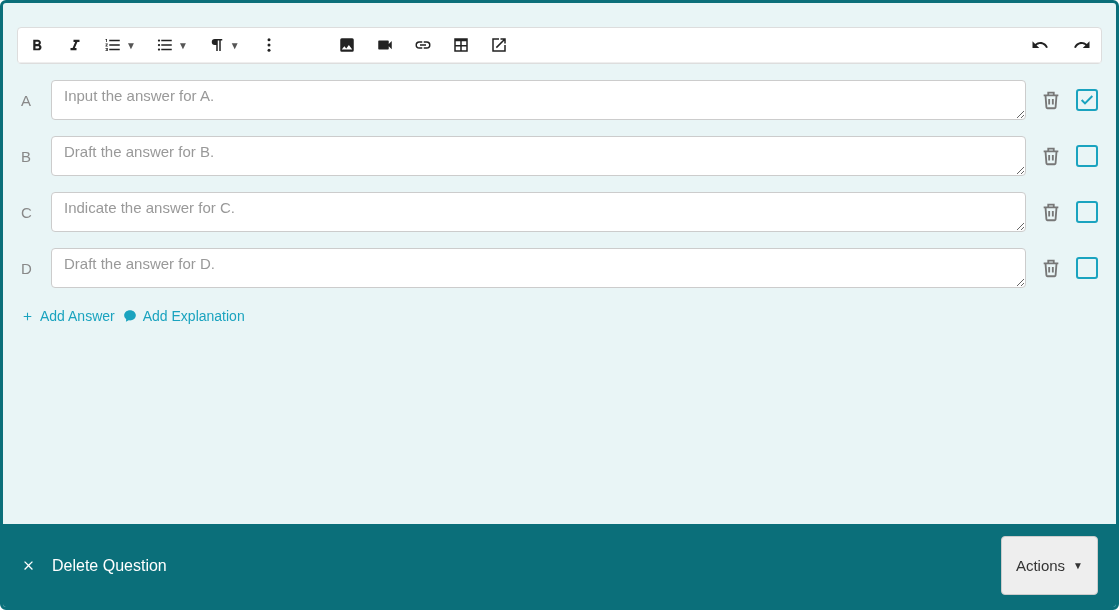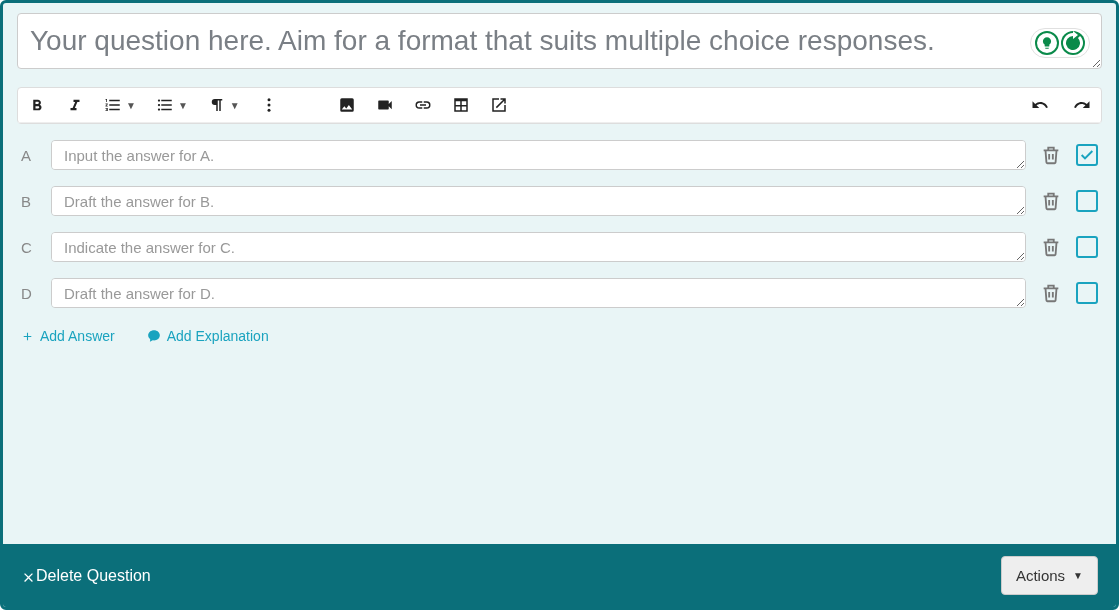--- a/index.html
+++ b/index.html
@@ -19,59 +19,44 @@
   .tb-group{display:flex;align-items:center;gap:20px;}
   .tb-btn{cursor:pointer;color:#222;display:flex;align-items:center;gap:4px;}
   .tb-btn svg{width:18px;height:18px;display:block;}
   .tb-caret{font-size:10px;color:#555;}
   .tb-right{margin-left:auto;display:flex;gap:24px;color:#ccc;}
   .tb-right svg{width:18px;height:18px;}
   .richbody{padding:18px 14px 60px 14px;font-size:15px;color:#aaa;}
   .answers{padding:16px 18px 8px 18px;flex:1 1 auto;}
   .ans-row{display:flex;align-items:center;gap:14px;margin-bottom:16px;}
   .ans-letter{width:16px;color:#888;font-size:15px;}
-  .ans-input{flex:1;border:1px solid #ccc;border-radius:4px;padding:6px 12px;font-size:15px;color:#888;resize:vertical;height:30px;font-family:inherit;background:#fff;}
+  .ans-input{flex:1;border:1px solid #ccc;border-radius:4px;padding:6px 12px;font-size:15px;color:#888;resize:vertical;height:40px;font-family:inherit;background:#fff;}
   .ans-input::placeholder{color:#999;}
   .icon-btn{cursor:pointer;color:#777;display:flex;}
   .icon-btn svg{width:22px;height:22px;}
   .chk{width:22px;height:22px;border:2px solid #1aa3bf;border-radius:3px;display:flex;align-items:center;justify-content:center;cursor:pointer;}
   .chk.checked{color:#1aa3bf;}
   .chk svg{width:16px;height:16px;display:none;}
   .chk.checked svg{display:block;}
-  .links{display:flex;gap:32px;padding:4px 0 10px 0;}
+  .links{display:flex;gap:8px;padding:4px 0 10px 0;}
   .link{color:#1aa3bf;font-size:14px;cursor:pointer;display:flex;align-items:center;gap:6px;}
   .footer{background:#0b6f7a;color:#fff;padding:12px 18px;display:flex;align-items:center;border-radius:0 0 3px 3px;}
-  .del{display:flex;align-items:flex-end;gap:0;font-size:16px;cursor:pointer;}
+  .del{display:flex;align-items:center;gap:16px;font-size:16px;cursor:pointer;}
   .footer-right{margin-left:auto;display:flex;gap:10px;align-items:center;}
-  .btn{border-radius:4px;padding:10px 14px;font-size:15px;cursor:pointer;display:flex;align-items:center;gap:8px;border:1px solid transparent;}
+  .btn{border-radius:4px;padding:20px 14px;font-size:15px;cursor:pointer;display:flex;align-items:center;gap:8px;border:1px solid transparent;}
   .btn-light{background:#eee;color:#333;border-color:#ccc;}
   .btn-light .caret{font-size:10px;}
   .btn-primary{background:#1aa3bf;color:#fff;}
   svg{fill:currentColor;}
 </style>
 </head>
 <body>
 
 <div class="panel">
   <div class="upper">
-    <div class="qwrap">
-      <textarea class="qinput" placeholder="Your question here. Aim for a format that suits multiple choice responses." style=""></textarea>
-      <div class="badges">
-        <span class="badge green-o">
-          <svg viewBox="0 0 24 24">
-              <path d="M9 21c0 .55.45 1 1 1h4c.55 0 1-.45 1-1v-1H9v1zm3-19C8.14 2 5 5.14 5 9c0 2.38 1.19 4.47 3 5.74V17c0 .55.45 1 1 1h6c.55 0 1-.45 1-1v-2.26c1.81-1.27 3-3.36 3-5.74 0-3.86-3.14-7-7-7z"></path>
-            </svg>
-        </span>
-        <span class="badge green-f">
-          <svg viewBox="0 0 24 24">
-              <path fill="#fff" d="M12 2a10 10 0 1 0 7.07 2.93l-2.12 2.12A7 7 0 1 1 12 5v3l5-4-5-4v2z"></path>
-            </svg>
-        </span>
-      </div>
-    </div>
 
     <div class="richbox">
       <div class="toolbar">
         <div class="tb-group">
           <span class="tb-btn" title="Bold">
             <svg viewBox="0 0 24 24">
                 <path d="M15.6 11.8c1-.7 1.6-1.8 1.6-2.8 0-2.2-1.7-4-4-4H7v14h7.1c2.1 0 3.9-1.7 3.9-3.8 0-1.6-.9-2.9-2.4-3.4zM10 7.5h3c.8 0 1.5.7 1.5 1.5S13.8 10.5 13 10.5h-3v-3zm3.5 9H10v-3h3.5c.8 0 1.5.7 1.5 1.5s-.7 1.5-1.5 1.5z"></path>
               </svg>
           </span>
           <span class="tb-btn" title="Italic">

